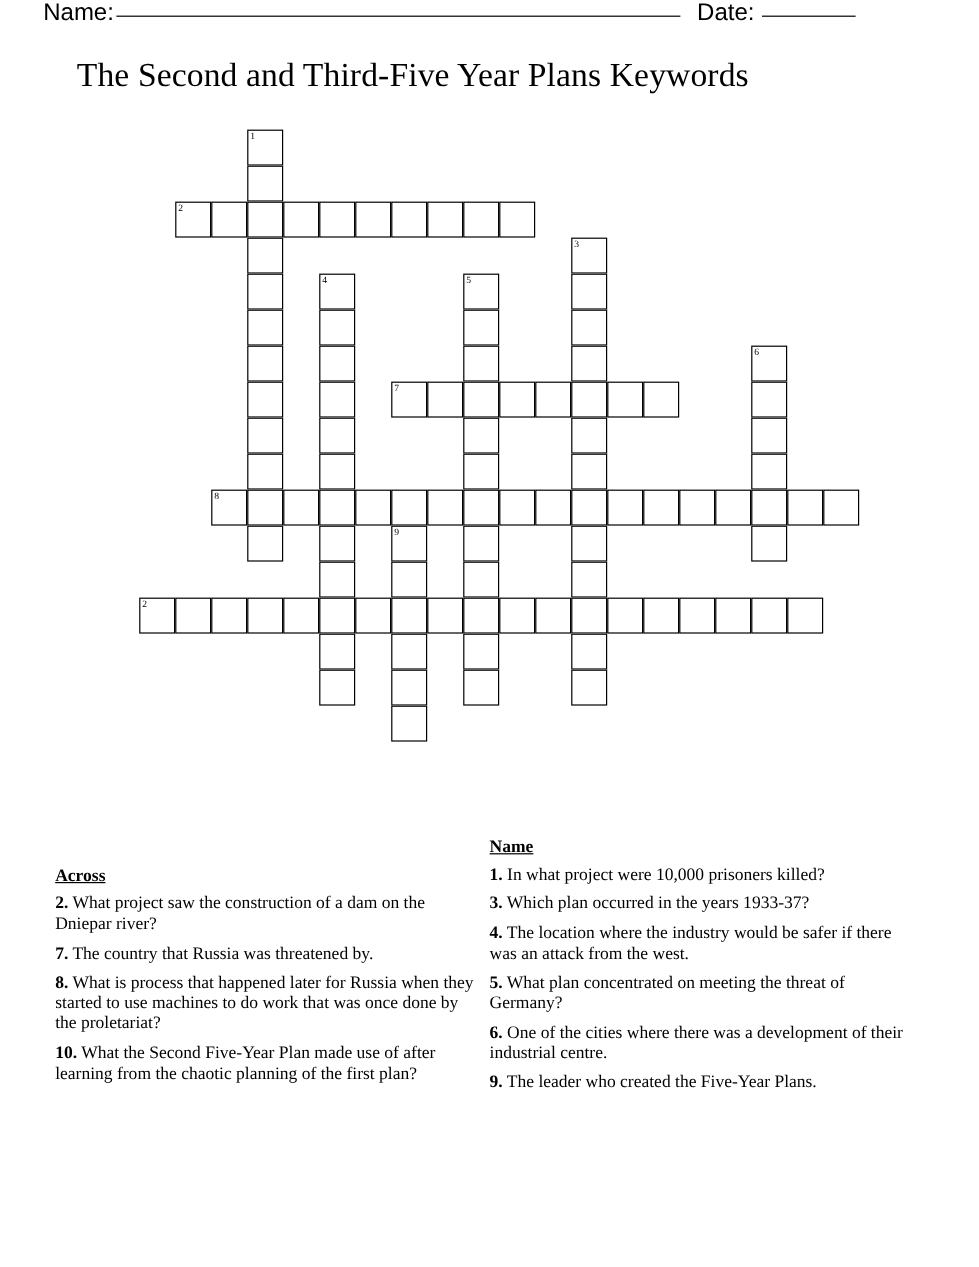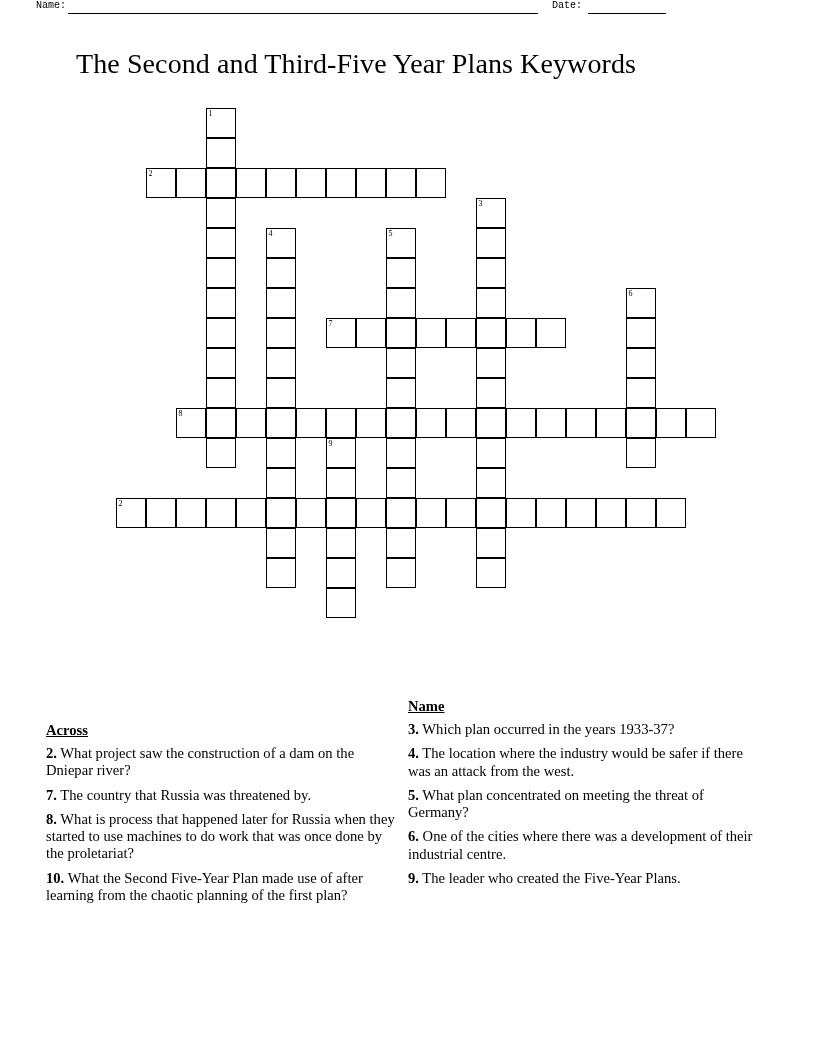--- a/index.html
+++ b/index.html
@@ -20,22 +20,22 @@
     width: 816px;
     height: 1056px;
   }
   
   .header-line {
     position: absolute;
     top: 0px;
     left: 36px;
     right: 36px;
     height: 26px;
-    font-family: Liberation Mono, monospace;
-    font-size: 10px;
+    font-family: Liberation Sans, sans-serif;
+    font-size: 20px;
     display: flex;
     align-items: flex-start;
     white-space: nowrap;
   }
   .header-line .name-rule {
     display: inline-block;
     width: 470px;
     border-bottom: 1px solid #000;
     height: 13px;
     margin: 0 8px 0 2px;
@@ -53,21 +53,20 @@
   .puzzle-title {
     position: absolute;
     top: 48px;
     left: 0;
     width: 688px;
     text-align: center;
     font-size: 28px;
     font-weight: normal;
     font-family: "Liberation Serif", serif;
     letter-spacing: 0.1px;
-    padding-left: 12px;
   }
 
   
   #grid {
     position: absolute;
     top: 108px;
     left: 0px;
     width: 816px;
     height: 570px;
   }
@@ -263,20 +262,21 @@
       <div id="across-list">
           <div class="clue"><span class="cnum">2.</span><span> What project saw the construction of a dam on the Dniepar river?</span></div>
           <div class="clue"><span class="cnum">7.</span><span> The country that Russia was threatened by.</span></div>
           <div class="clue"><span class="cnum">8.</span><span> What is process that happened later for Russia when they started to use machines to do work that was once done by the proletariat?</span></div>
           <div class="clue"><span class="cnum">10.</span><span> What the Second Five-Year Plan made use of after learning from the chaotic planning of the first plan?</span></div>
         </div>
     </div>
     <div class="col col-down">
       <div class="col-heading">Name</div>
       <div id="down-list">
+          <div class="clue"><span class="cnum">1.</span><span> In what project were 10,000 prisoners killed?</span></div>
           <div class="clue"><span class="cnum">3.</span><span> Which plan occurred in the years 1933-37?</span></div>
           <div class="clue"><span class="cnum">4.</span><span> The location where the industry would be safer if there was an attack from the west.</span></div>
           <div class="clue"><span class="cnum">5.</span><span> What plan concentrated on meeting the threat of Germany?</span></div>
           <div class="clue"><span class="cnum">6.</span><span> One of the cities where there was a development of their industrial centre.</span></div>
           <div class="clue"><span class="cnum">9.</span><span> The leader who created the Five-Year Plans.</span></div>
         </div>
     </div>
   </div>
 
 </div>

